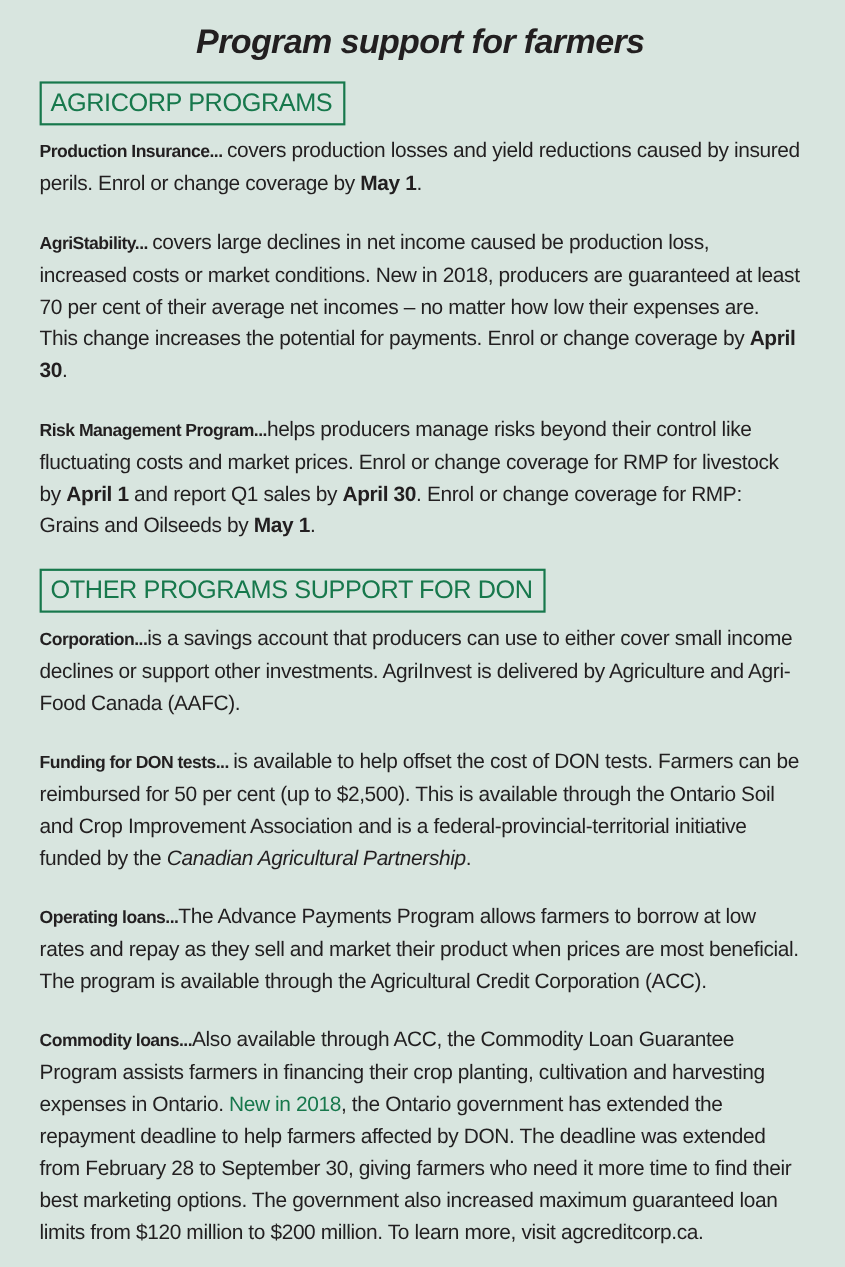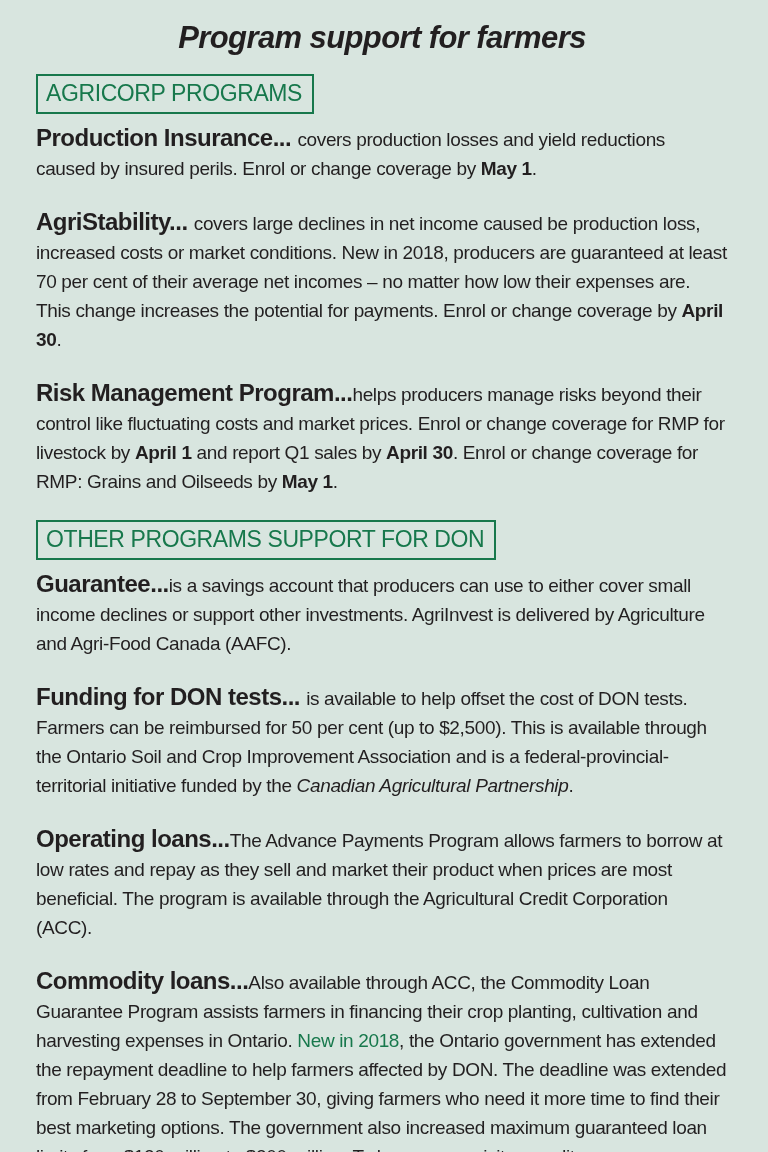--- a/index.html
+++ b/index.html
@@ -39,36 +39,36 @@
   .para {
     font-size: 19px;
     letter-spacing: -0.35px;
     line-height: 29px;
     margin: 0 0 24px 0;
     max-width: 704px;
   }
   .seg { font-weight: normal; }
   .seg-lead {
     font-weight: bold;
-    font-size: 24px;
+    font-size: 16px;
     letter-spacing: -0.5px;
   }
   .seg-b { font-weight: bold; }
   .seg-i { font-style: italic; margin-top: 25px; }
   .seg-gb { font-weight: normal; color: var(--green, #17784c); }
 </style>
 </head>
 <body>
 
 <div class="page">
   <h1 class="page-title">Program support for farmers</h1>
   <div id="sections">
       <div class="box-row"><div class="green-box">AGRICORP PROGRAMS</div></div>
       <p class="para"><span class="seg seg-lead">Production Insurance... </span><span class="seg">covers production losses and yield reductions caused by insured perils. Enrol or change coverage by </span><span class="seg seg-b">May 1</span><span class="seg">.</span></p>
       <p class="para"><span class="seg seg-lead">AgriStability... </span><span class="seg">covers large declines in net income caused be production loss, increased costs or market conditions. New in 2018, producers are guaranteed at least 70 per cent of their average net incomes – no matter how low their expenses are. This change increases the potential for payments. Enrol or change coverage by </span><span class="seg seg-b">April 30</span><span class="seg">.</span></p>
       <p class="para"><span class="seg seg-lead">Risk Management Program...</span><span class="seg">helps producers manage risks beyond their control like fluctuating costs and market prices. Enrol or change coverage for RMP for livestock by </span><span class="seg seg-b">April 1</span><span class="seg"> and report Q1 sales by </span><span class="seg seg-b">April 30</span><span class="seg">. Enrol or change coverage for RMP: Grains and Oilseeds by </span><span class="seg seg-b">May 1</span><span class="seg">.</span></p>
       <div class="box-row"><div class="green-box">OTHER PROGRAMS SUPPORT FOR DON</div></div>
-      <p class="para"><span class="seg seg-lead">Guarantee...</span><span class="seg">is a savings account that producers can use to either cover small income declines or support other investments. AgriInvest is delivered by Agriculture and Agri-Food Canada (AAFC).</span></p>
+      <p class="para"><span class="seg seg-lead">Corporation...</span><span class="seg">is a savings account that producers can use to either cover small income declines or support other investments. AgriInvest is delivered by Agriculture and Agri-Food Canada (AAFC).</span></p>
       <p class="para"><span class="seg seg-lead">Funding for DON tests... </span><span class="seg">is available to help offset the cost of DON tests. Farmers can be reimbursed for 50 per cent (up to $2,500). This is available through the Ontario Soil and Crop Improvement Association and is a federal-provincial-territorial initiative funded by the </span><span class="seg seg-i">Canadian Agricultural Partnership</span><span class="seg">.</span></p>
       <p class="para"><span class="seg seg-lead">Operating loans...</span><span class="seg">The Advance Payments Program allows farmers to borrow at low rates and repay as they sell and market their product when prices are most beneficial. The program is available through the Agricultural Credit Corporation (ACC).</span></p>
       <p class="para"><span class="seg seg-lead">Commodity loans...</span><span class="seg">Also available through ACC, the Commodity Loan Guarantee Program assists farmers in financing their crop planting, cultivation and harvesting expenses in Ontario. </span><span class="seg seg-gb">New in 2018</span><span class="seg">, the Ontario government has extended the repayment deadline to help farmers affected by DON. The deadline was extended from February 28 to September 30, giving farmers who need it more time to find their best marketing options. The government also increased maximum guaranteed loan limits from $120 million to $200 million. To learn more, visit agcreditcorp.ca.</span></p>
     </div>
 </div>
 
 </body></html>

